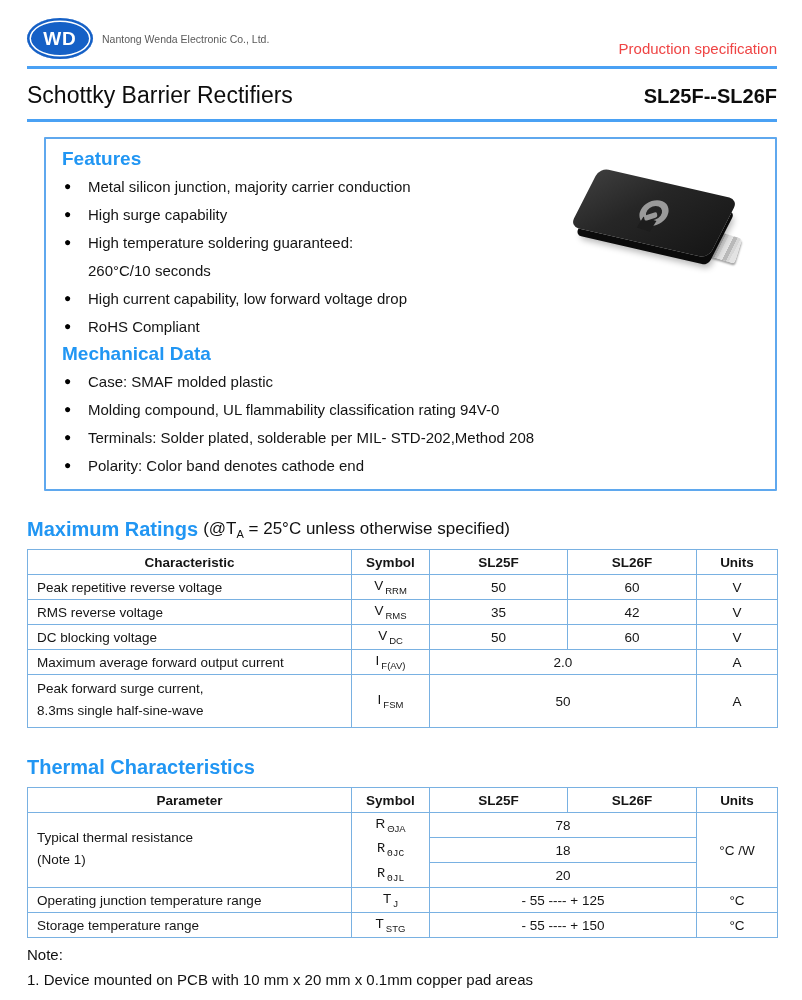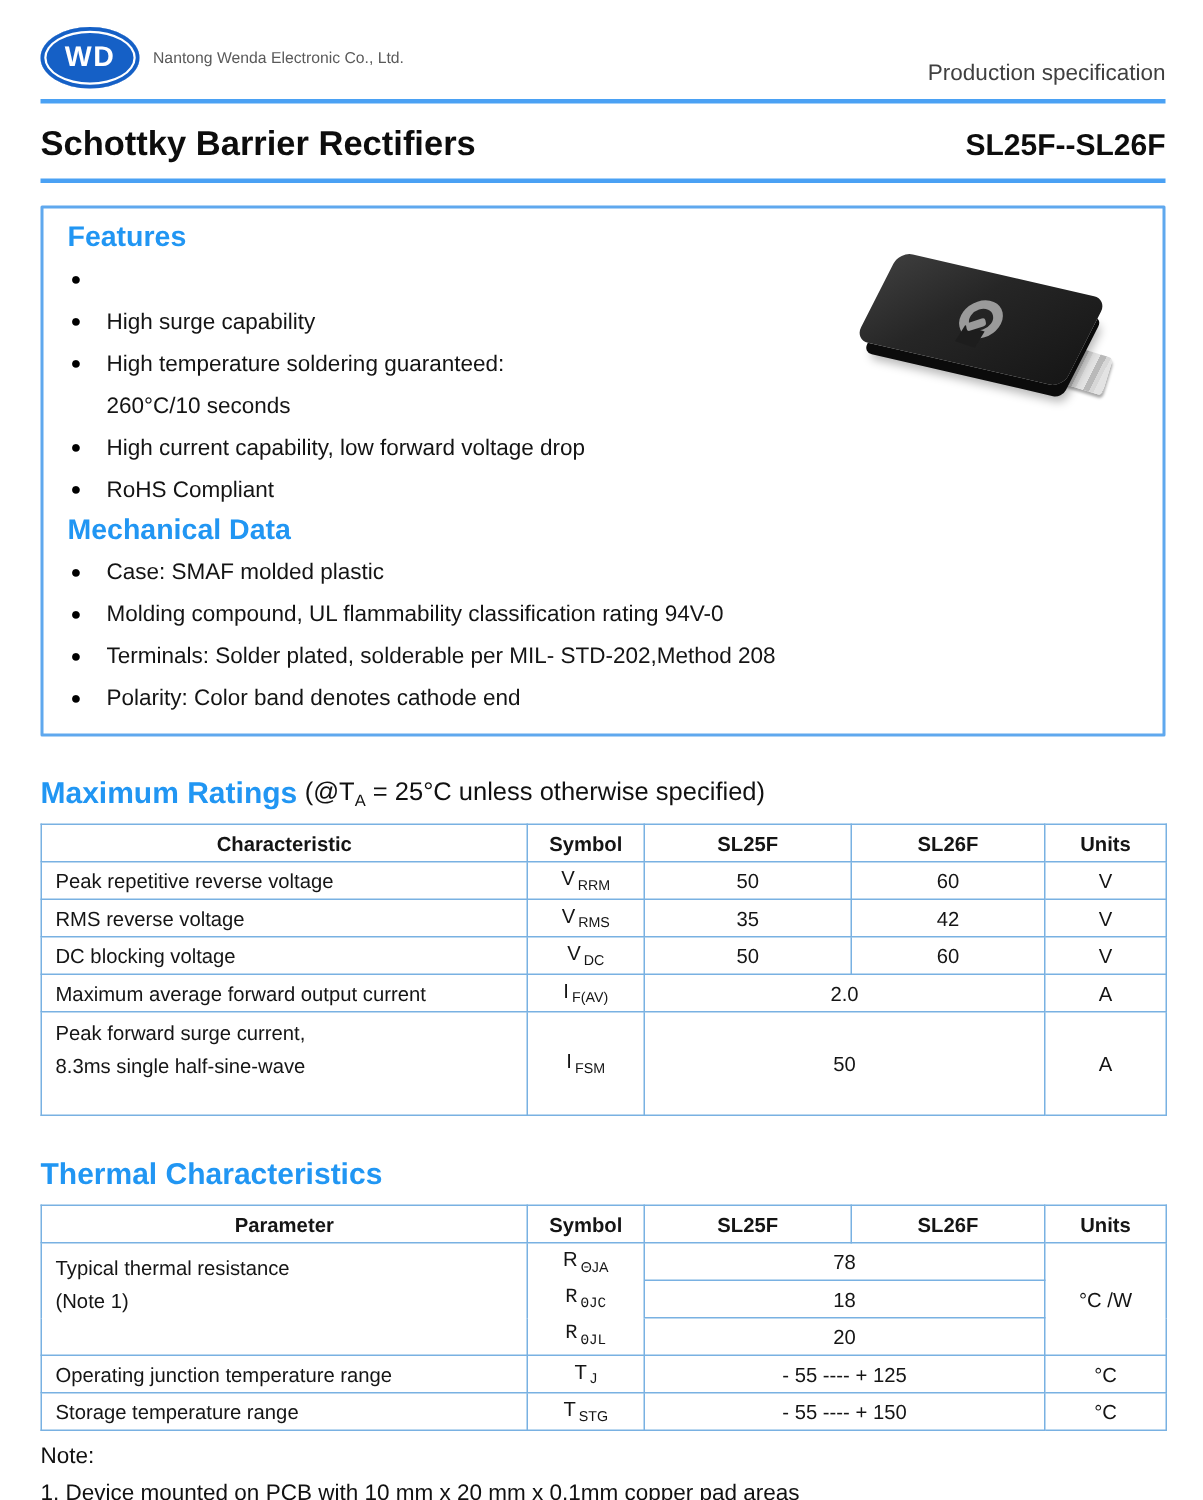--- a/index.html
+++ b/index.html
@@ -15,34 +15,34 @@
   .header-row { display:flex; justify-content:space-between; align-items:flex-end; margin-top:18px; }
   .logo-group { display:flex; align-items:center; gap:9px; }
   .logo-ellipse {
     width:66px; height:41px; background:#1560c6; border-radius:50%;
     display:flex; align-items:center; justify-content:center;
     color:#ffffff; font-weight:bold; font-size:19px; letter-spacing:1px;
     box-shadow: inset 0 0 0 2.5px #1560c6, inset 0 0 0 4px #ffffff;
   }
   .company-cn { font-size:17.5px; color:#3c3c3c; font-weight:600; letter-spacing:1.5px; }
   .company-en { font-size:10.5px; color:#5a5a5a; margin-top:1px; }
-  .spec-label { font-size:15px; color:#404040; padding-bottom:2px; }
+  .spec-label { font-size:15px; color:#ef4444; padding-bottom:2px; }
 
   .rule { height:3px; background:#4aa1f4; margin-top:7px; }
 
   
   .title-row { display:flex; justify-content:space-between; align-items:baseline; margin-top:13px; }
-  .doc-title { font-size:23px; font-weight:bold; color:#0d0d0d; }
+  .doc-title { font-size:23px; font-weight:normal; color:#0d0d0d; }
   .part-range { font-size:20px; font-weight:bold; color:#0d0d0d; }
   .rule2 { height:3px; background:#4aa1f4; margin-top:10px; }
 
   
   .feat-box {
     margin-top:15px; border:2px solid #5fa8ee; border-radius:1px;
-    padding:6px 0 10px 16px; position:relative; min-height:338px;
+    padding:6px 0 10px 16px; position:relative; min-height:338px;margin-left:17px;
   }
   .sec-h { color:#2196f3; font-size:19px; font-weight:bold; line-height:27px; }
   .b-item { display:flex; align-items:flex-start; height:28px; align-items:center; }
   .bullet { width:26px; font-size:12px; color:#000; flex:0 0 26px; text-align:left; padding-left:2px; }
   .b-text { font-size:15px; color:#141414; }
   .no-bullet .bullet { visibility:hidden; }
 
   
   .pkg-wrap { position:absolute; right:14px; top:18px; width:190px; height:128px; }
   .pkg3d { position:absolute; left:12px; top:24px; width:142px; height:64px; transform:rotate(13deg) skewX(-14deg); }
@@ -78,21 +78,21 @@
   .thermal-head { margin-top:28px; color:#2196f3; font-size:20px; font-weight:bold; }
 
   
   table { border-collapse:collapse; width:750px; table-layout:fixed; margin-top:8px; }
   td, th { border:1px solid #79b1e2; font-size:13.5px; color:#151515; padding:0 6px; height:25px; text-align:center; vertical-align:middle; font-weight:normal; }
   th { font-weight:bold; }
   td.left { text-align:left; padding-left:9px; }
   td sub, th sub { font-size:9.5px; }
   .sym sub { margin-left:2px;text-align:center; }
   .tall { height:50px; }
-  .two-line { line-height:22px; padding-top:3px; padding-bottom:21px; }
+  .two-line { line-height:22px; padding-top:3px; padding-bottom:5px; }
   td.nb-b { border-bottom:none; }
   td.nb-t { border-top:none;font-family:Liberation Mono, monospace; }
 
   
   .note { margin-top:4px; font-size:15px; line-height:25px; color:#111; }
 </style>
 </head>
 <body>
 
 <div class="page">
@@ -112,20 +112,21 @@
     <div class="doc-title">Schottky Barrier Rectifiers</div>
     <div class="part-range">SL25F--SL26F</div>
   </div>
   <div class="rule2"></div>
 
   <div class="feat-box">
     <div class="sec-h">Features</div>
 
     <div class="b-item">
       <span class="bullet">●</span>
+      <span class="b-text">Metal silicon junction, majority carrier conduction</span>
     </div>
     <div class="b-item">
       <span class="bullet">●</span>
       <span class="b-text">High surge capability</span>
     </div>
     <div class="b-item">
       <span class="bullet">●</span>
       <span class="b-text">High temperature soldering guaranteed:</span>
     </div>
     <div class="b-item no-bullet">

